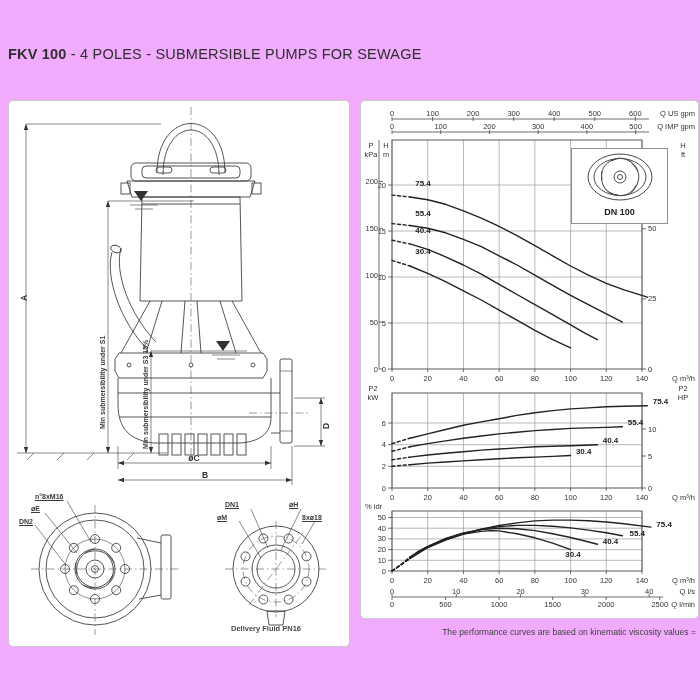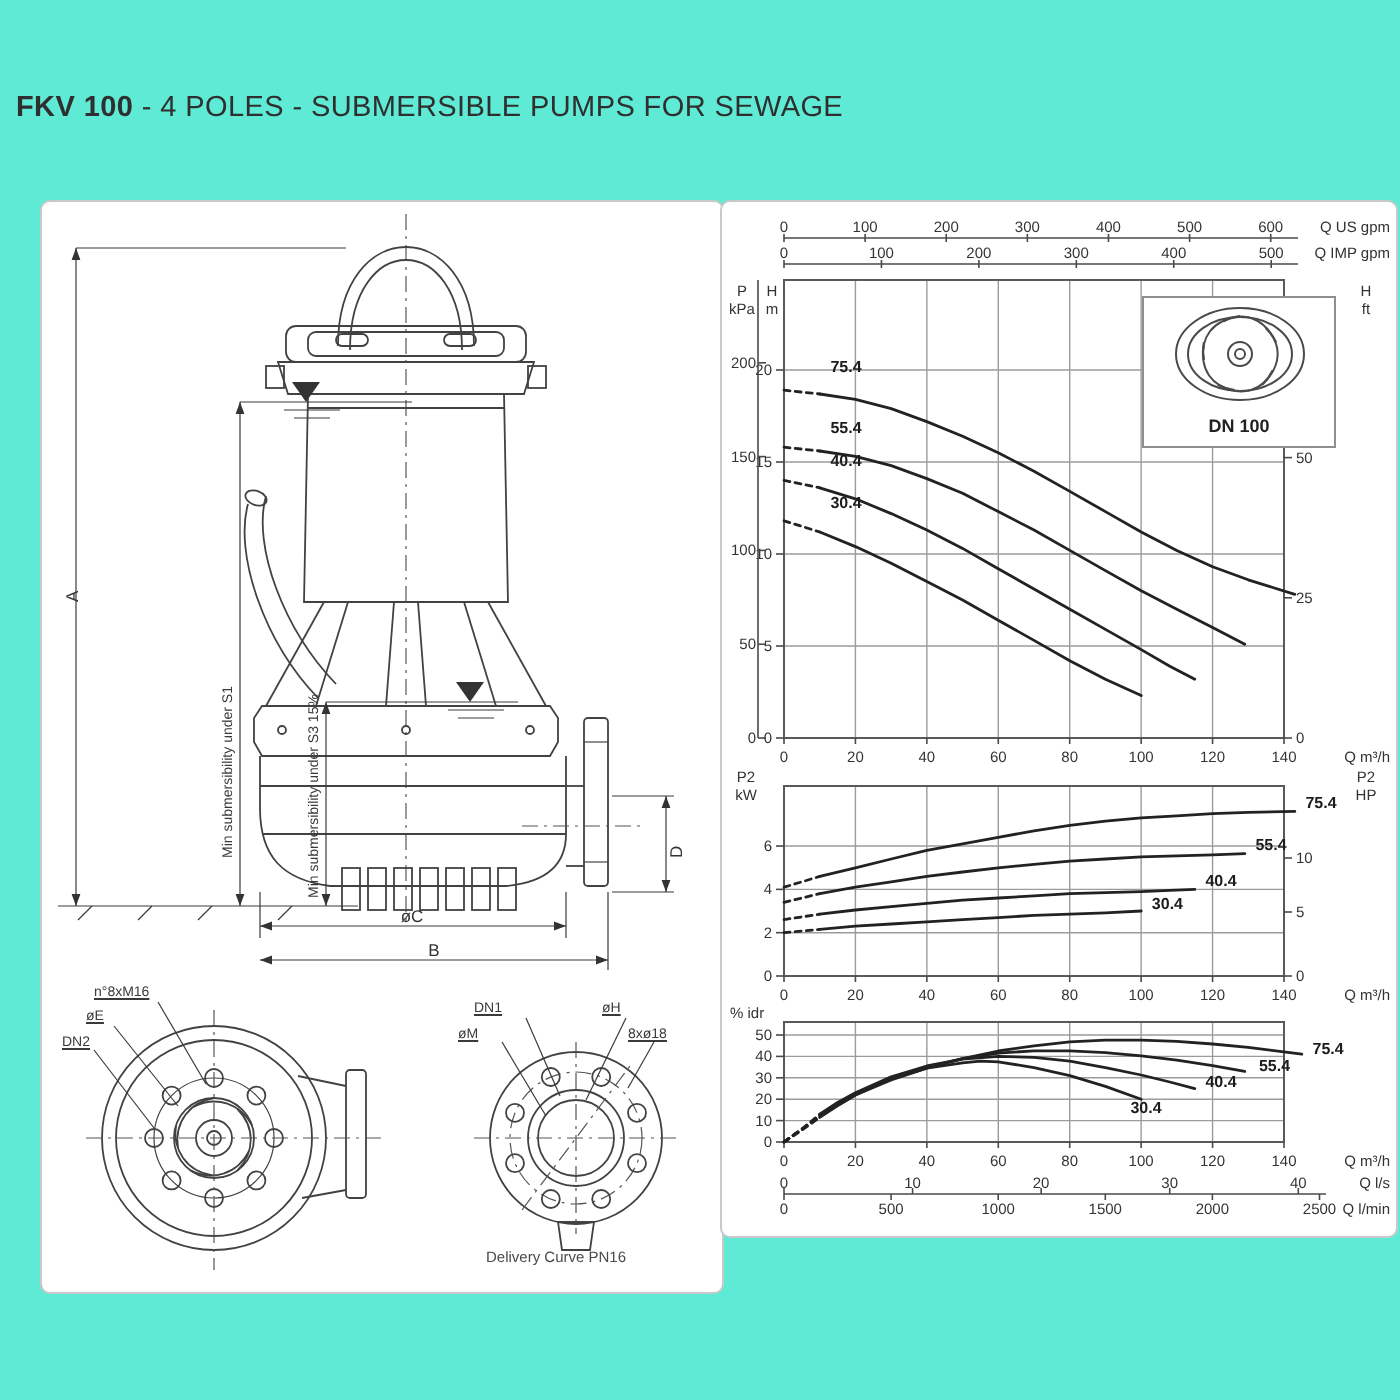--- a/index.html
+++ b/index.html
@@ -1,23 +1,23 @@
 <!DOCTYPE html>
 <html><head>
 <meta charset="utf-8">
 <style>
   html,body{margin:0;padding:0;background:#fff;}
-  .page{position:relative;width:700px;height:700px;background:#5eead4;
+  .page{position:relative;width:700px;height:700px;background:#f0abfc;
         font-family:"Liberation Sans",sans-serif;color:#333;overflow:hidden;}
   .title{position:absolute;left:8px;top:46px;font-size:14.5px;color:#2f2f2f;letter-spacing:.2px;}
   .title b{font-weight:700;}
   .subtitle{position:absolute;left:8px;top:74px;font-size:10.5px;color:#3c3c3c;}
   .subtitle b{font-weight:700;}
   .panel{position:absolute;border:1px solid #c9c9c9;border-radius:5px;background:#fff;}
-  #left-panel{left:20px;top:100px;width:340px;height:545px;}
+  #left-panel{left:8px;top:100px;width:340px;height:545px;font-weight:bold;}
   #right-panel{left:360px;top:100px;width:337px;height:517px;}
   .dwg-label{position:absolute;font-size:7px;color:#3a3a3a;white-space:nowrap;}
   .dwg-label.u{text-decoration:underline;}
   .dim-letter{position:absolute;font-size:8.5px;color:#333;white-space:nowrap;}
   .rot{transform:rotate(-90deg);transform-origin:0 100%;}
   .caption{position:absolute;font-size:7.5px;color:#4a4a4a;}
   #dn-box{position:absolute;left:210px;top:47px;width:97px;height:76px;border:1.5px solid #8f8f8f;
           background:#fff;box-sizing:border-box;text-align:center;}
   #dn-box .dn-label{font-size:9px;font-weight:700;color:#222;margin-top:-2px;}
   .footer{position:absolute;right:4px;top:626px;width:420px;text-align:right;
@@ -212,21 +212,21 @@
     <span class="dim-letter" style="left:165px;top:352px;width:40px;text-align:center;">øC</span>
     <span class="dim-letter" style="left:176px;top:369px;width:40px;text-align:center;">B</span>
     <span class="dim-letter rot" style="left:322px;top:318px;">D</span>
     <span class="dwg-label u" style="left:26px;top:392px;">n°8xM16</span>
     <span class="dwg-label u" style="left:22px;top:404px;">øE</span>
     <span class="dwg-label u" style="left:10px;top:417px;">DN2</span>
     <span class="dwg-label u" style="left:216px;top:400px;">DN1</span>
     <span class="dwg-label u" style="left:208px;top:413px;">øM</span>
     <span class="dwg-label u" style="left:280px;top:400px;">øH</span>
     <span class="dwg-label u" style="left:293px;top:413px;">8xø18</span>
-    <span class="caption" style="left:222px;top:523px;">Delivery Curve PN16</span>
+    <span class="caption" style="left:222px;top:523px;">Delivery Fluid PN16</span>
   </div>
 
   <div class="panel" id="right-panel">
     <svg id="charts-svg" width="335" height="515" viewBox="0 0 335 515">
       <g id="chart-head">
           <line x1="31" x2="31" y1="39" y2="268" class="grid"></line>
           <line x1="66.714" x2="66.714" y1="39" y2="268" class="grid"></line>
           <line x1="102.428" x2="102.428" y1="39" y2="268" class="grid"></line>
           <line x1="138.142" x2="138.142" y1="39" y2="268" class="grid"></line>
           <line x1="173.856" x2="173.856" y1="39" y2="268" class="grid"></line>
@@ -488,15 +488,16 @@
           <path d="M47,9 C33,11 27,20 29,31" transform="rotate(288 47 28)"></path>
           <circle cx="47" cy="28" r="6"></circle>
           <circle cx="47" cy="28" r="2.5"></circle>
         </g>
       </svg>
       <div class="dn-label">DN 100</div>
     </div>
   </div>
 
   <div class="footer">
+    <div>The performance curves are based on kinematic viscosity values =</div>
   </div>
 
 </div>
 
 </body></html>

